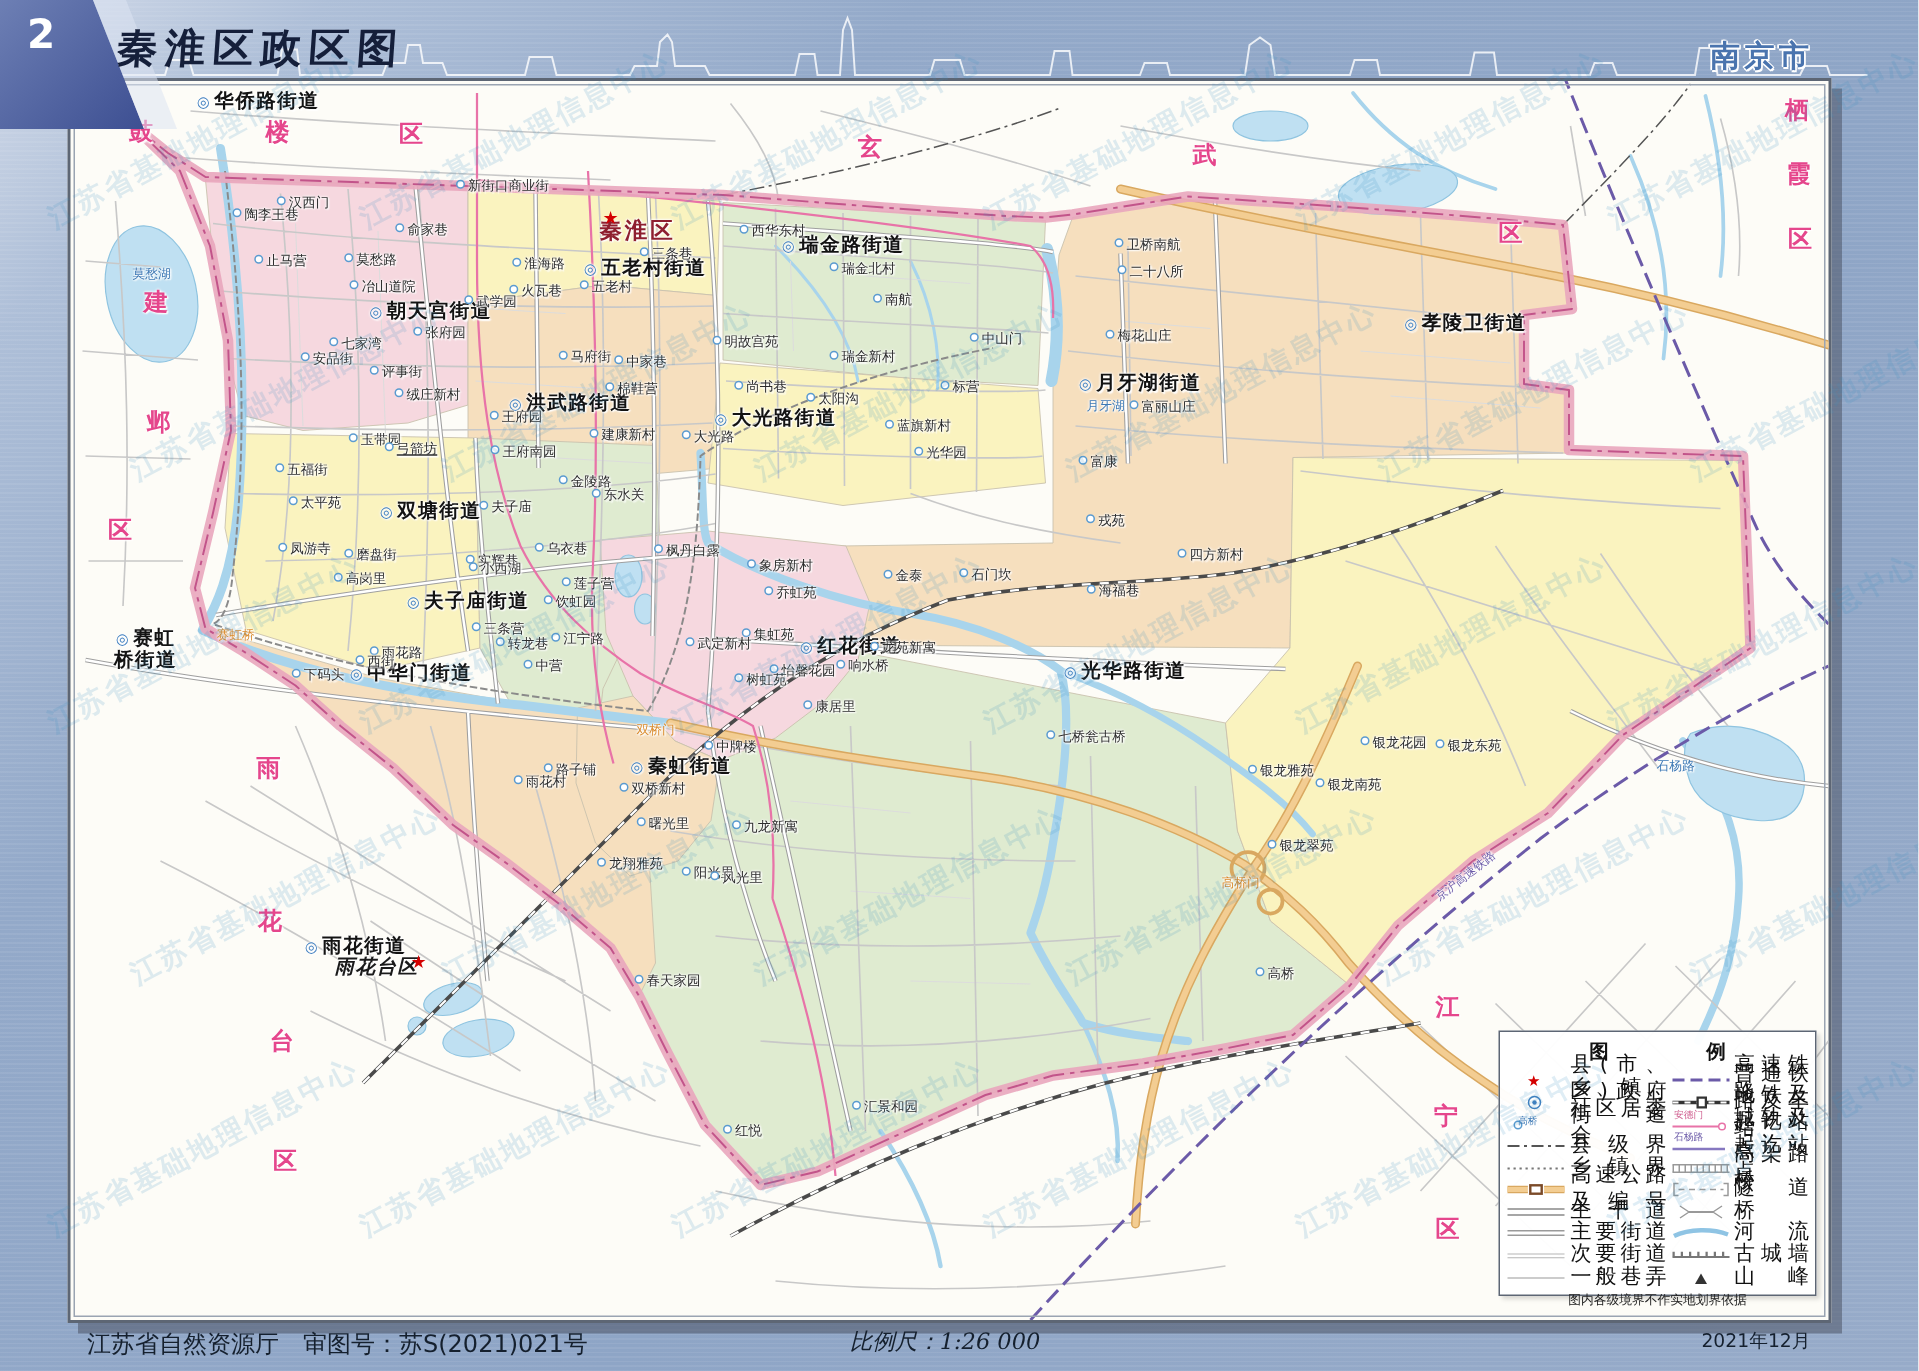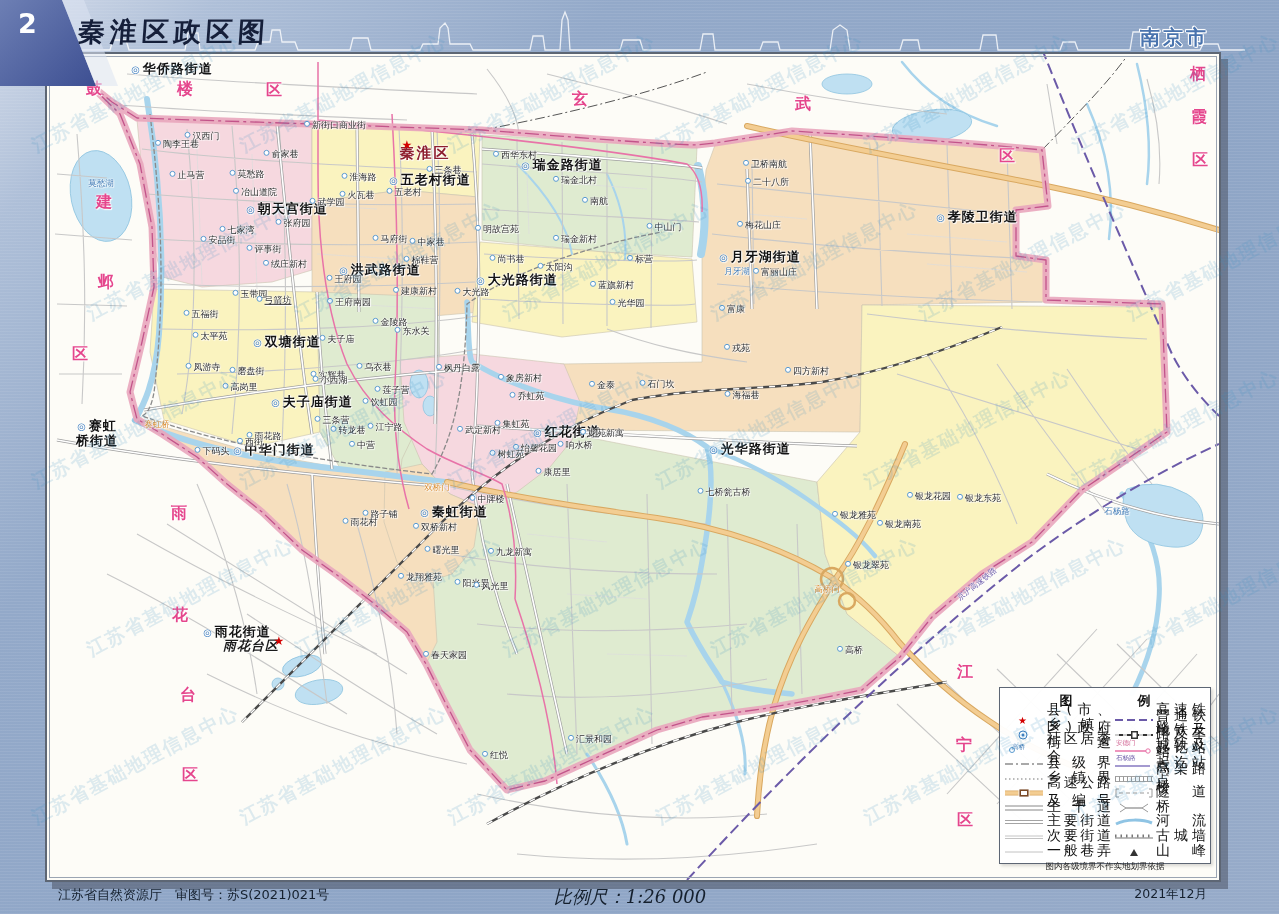--- a/index.html
+++ b/index.html
@@ -61,23 +61,23 @@
   .lg-col.right .lg-sym{flex:0 0 40px;margin-left:0;}
   .lg-lab{display:inline-block;font-size:14px;color:#111;text-align:justify;text-align-last:justify;}
   .lg-col.left .lg-lab{width:64px;margin-left:3px;}
   .lg-col.right .lg-lab{width:50px;margin-left:2px;}
   .lg-note{text-align:center;font-size:8.5px;color:#222;margin-top:3px;}
   .lg-sample{position:absolute;font-size:6.5px;line-height:1;top:-1px;left:2px;}
   .lg-sample.pink{color:#d06090;}
   .lg-sample.purp{color:#6b5aa8;}
   .lg-sample.blue2{color:#3c78b4;top:3px;left:8px;}
   
-  .footer-left{position:absolute;left:58px;top:886px;font-size:13px;color:#15202e;z-index:5;}
+  .footer-left{position:absolute;left:58px;top:886px;font-size:16px;color:#15202e;z-index:5;}
   .footer-scale{position:absolute;left:530px;top:885px;width:200px;text-align:center;z-index:5;
-    font-family:"DejaVu Serif","Liberation Serif",serif;font-style:italic;font-size:18px;color:#15202e;}
+    font-family:"DejaVu Serif","Liberation Serif",serif;font-style:italic;font-size:15px;color:#15202e;}
   .footer-date{position:absolute;right:72px;top:886px;font-size:12.5px;color:#15202e;z-index:5;}
 </style>
 </head>
 <body>
 
 <div id="page">
 
   <div class="corner-dark"></div>
   <div class="corner-light"></div>
   <div class="page-num">2</div>

